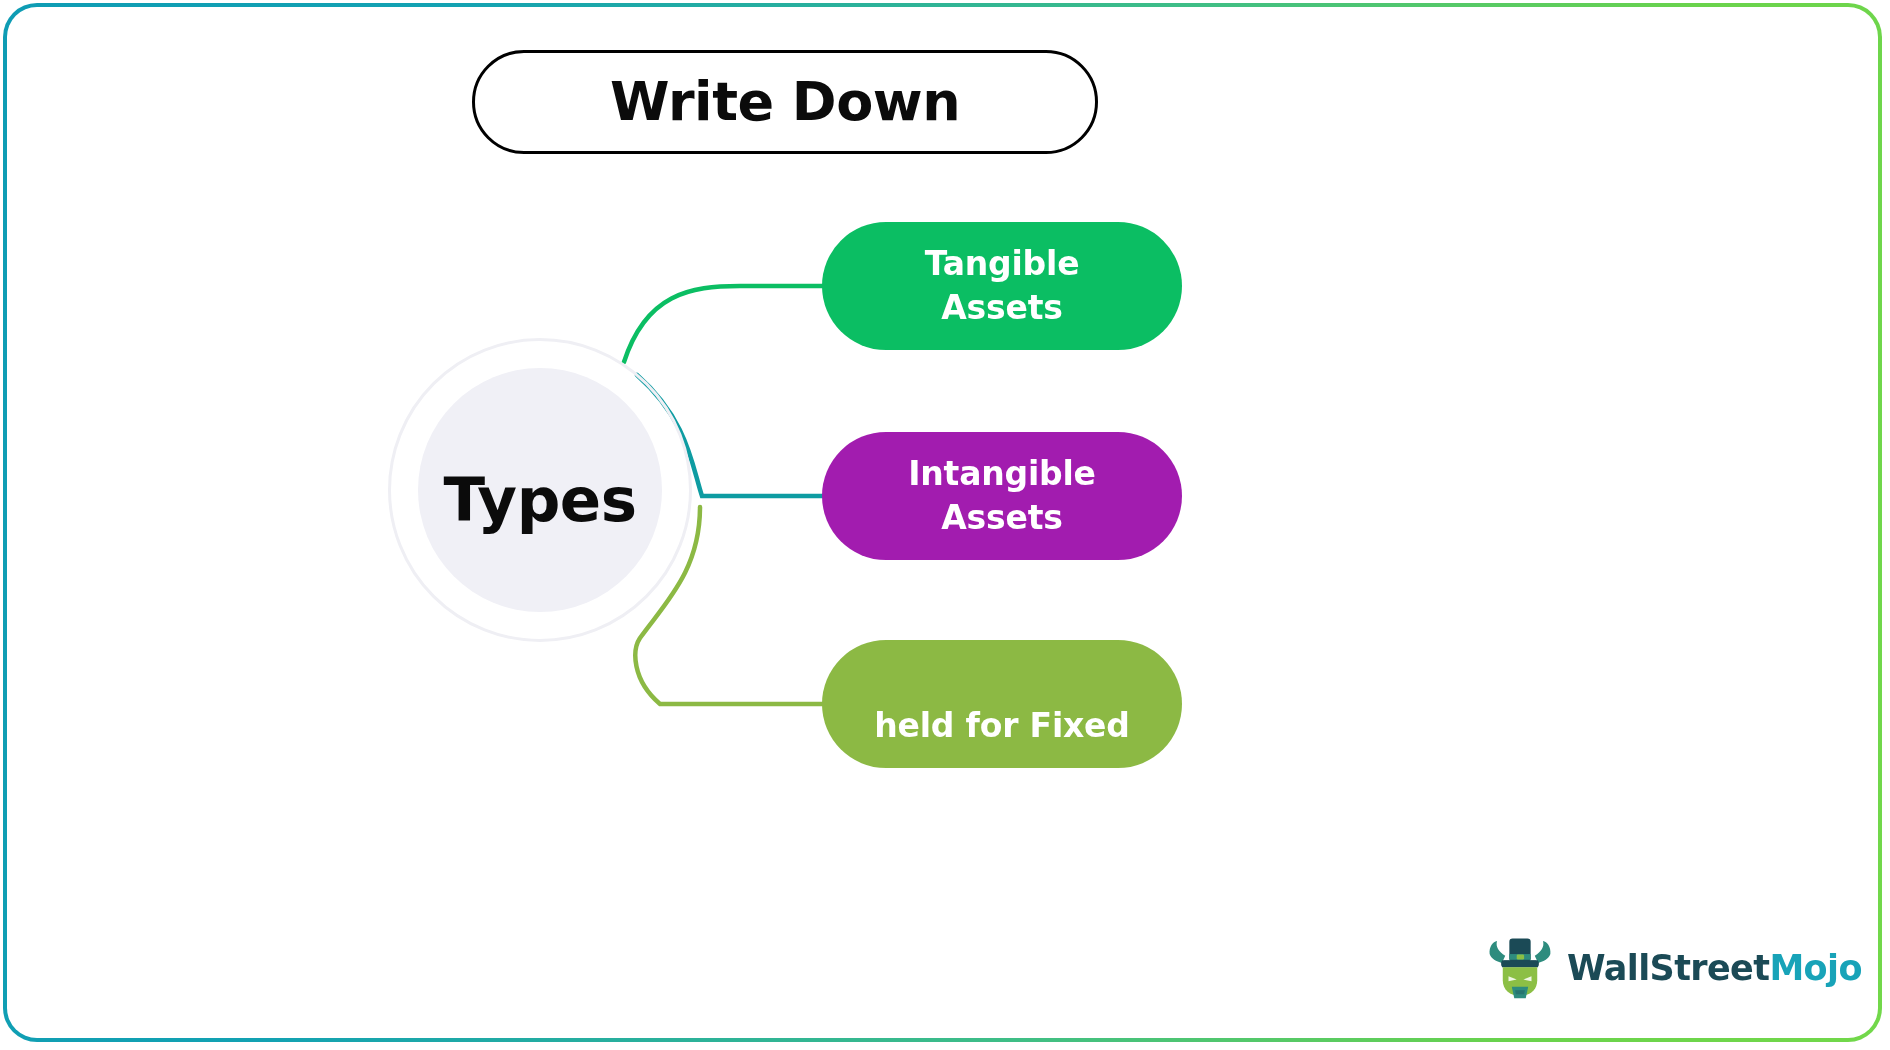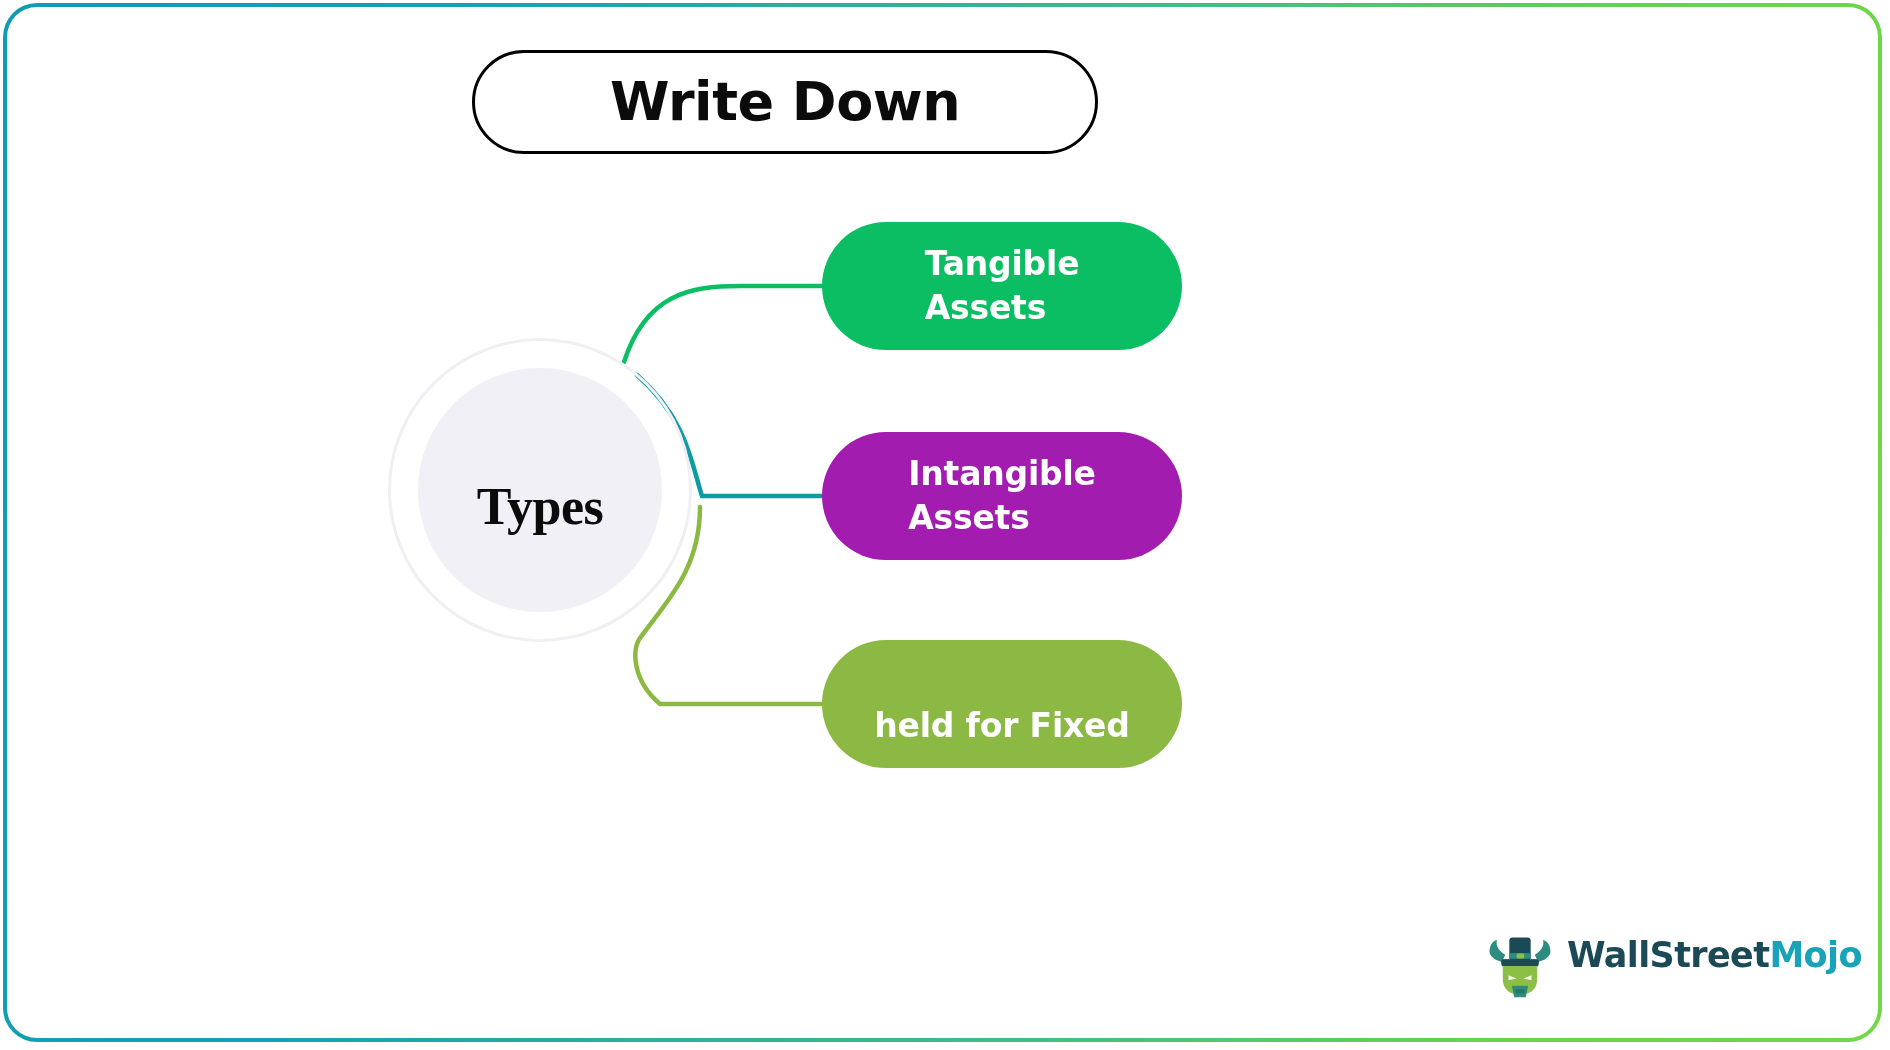--- a/index.html
+++ b/index.html
@@ -94,61 +94,61 @@
     left: 30px;
     top: 30px;
     width: 244px;
     height: 244px;
     border-radius: 50%;
     background: #F0F0F6;
   }
   #hub-label {
     position: absolute;
     left: 0;
-    top: 16px;
+    top: 9px;
     width: 304px;
     height: 304px;
     display: flex;
     align-items: center;
     justify-content: center;
-    font-size: 52px;
+    font-size: 61px;
     font-weight: 800;
     color: #0b0b0b;
     letter-spacing: -0.5px;
-    font-family: Liberation Serif, serif;
   }
 
   
   .branch-box {
     position: absolute;
     width: 360px;
     display: flex;
     align-items: center;
     justify-content: center;
-    text-align: left;
+    text-align: center;
     border-radius: 64px;
     color: #ffffff;
     font-size: 33px;
     font-weight: 800;
     line-height: 1.32;
     letter-spacing: -0.2px;
     box-sizing: border-box;
     padding: 16px 22px;
   }
   #branch-0 { left: 822px; top: 222px; height: 128px; background: #0BBE63; }
   #branch-1 { left: 822px; top: 432px; height: 128px; background: #a21caf; }
   #branch-2 { left: 822px; top: 640px; height: 128px; background: #8CB944; }
 
   
   #logo {
     position: absolute;
     left: 1487px;
     top: 935px;
     height: 66px;
     display: flex;
+    align-items: center;
     gap: 14px;
   }
   #logo-mark { width: 66px; height: 64px; display: block; }
   #logo-word {
     font-size: 35px;
     font-weight: 800;
     letter-spacing: -0.6px;
     white-space: nowrap;
   }
   .logo-word-a { color: #1B4A56; }

